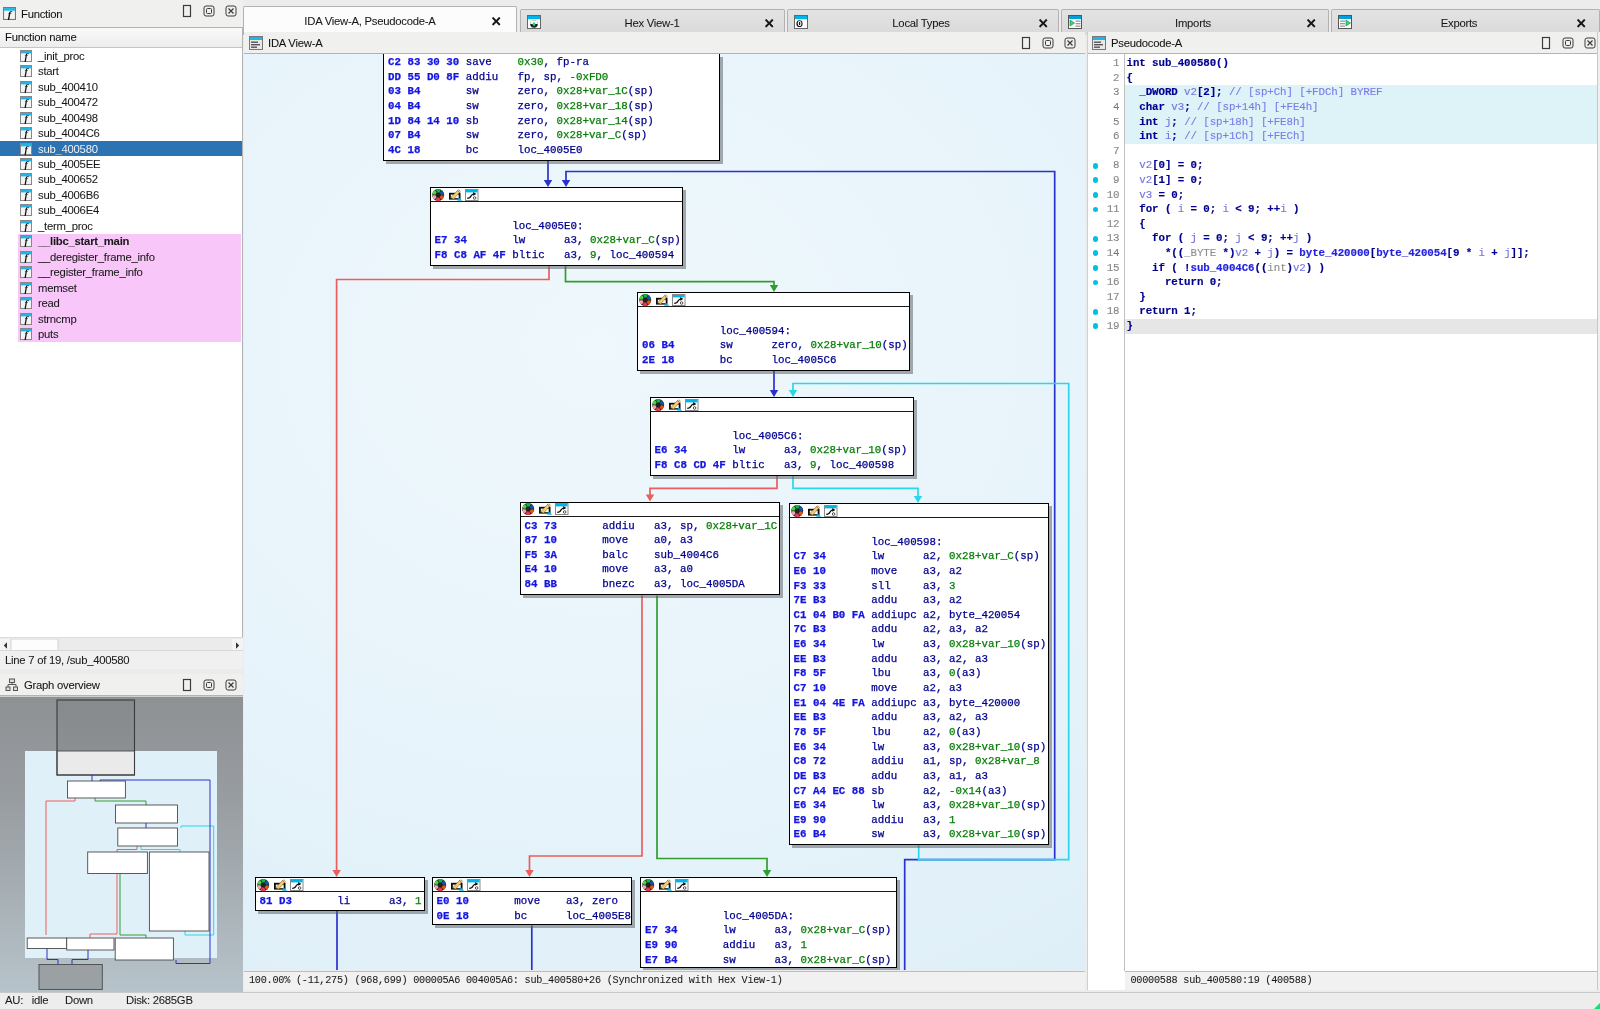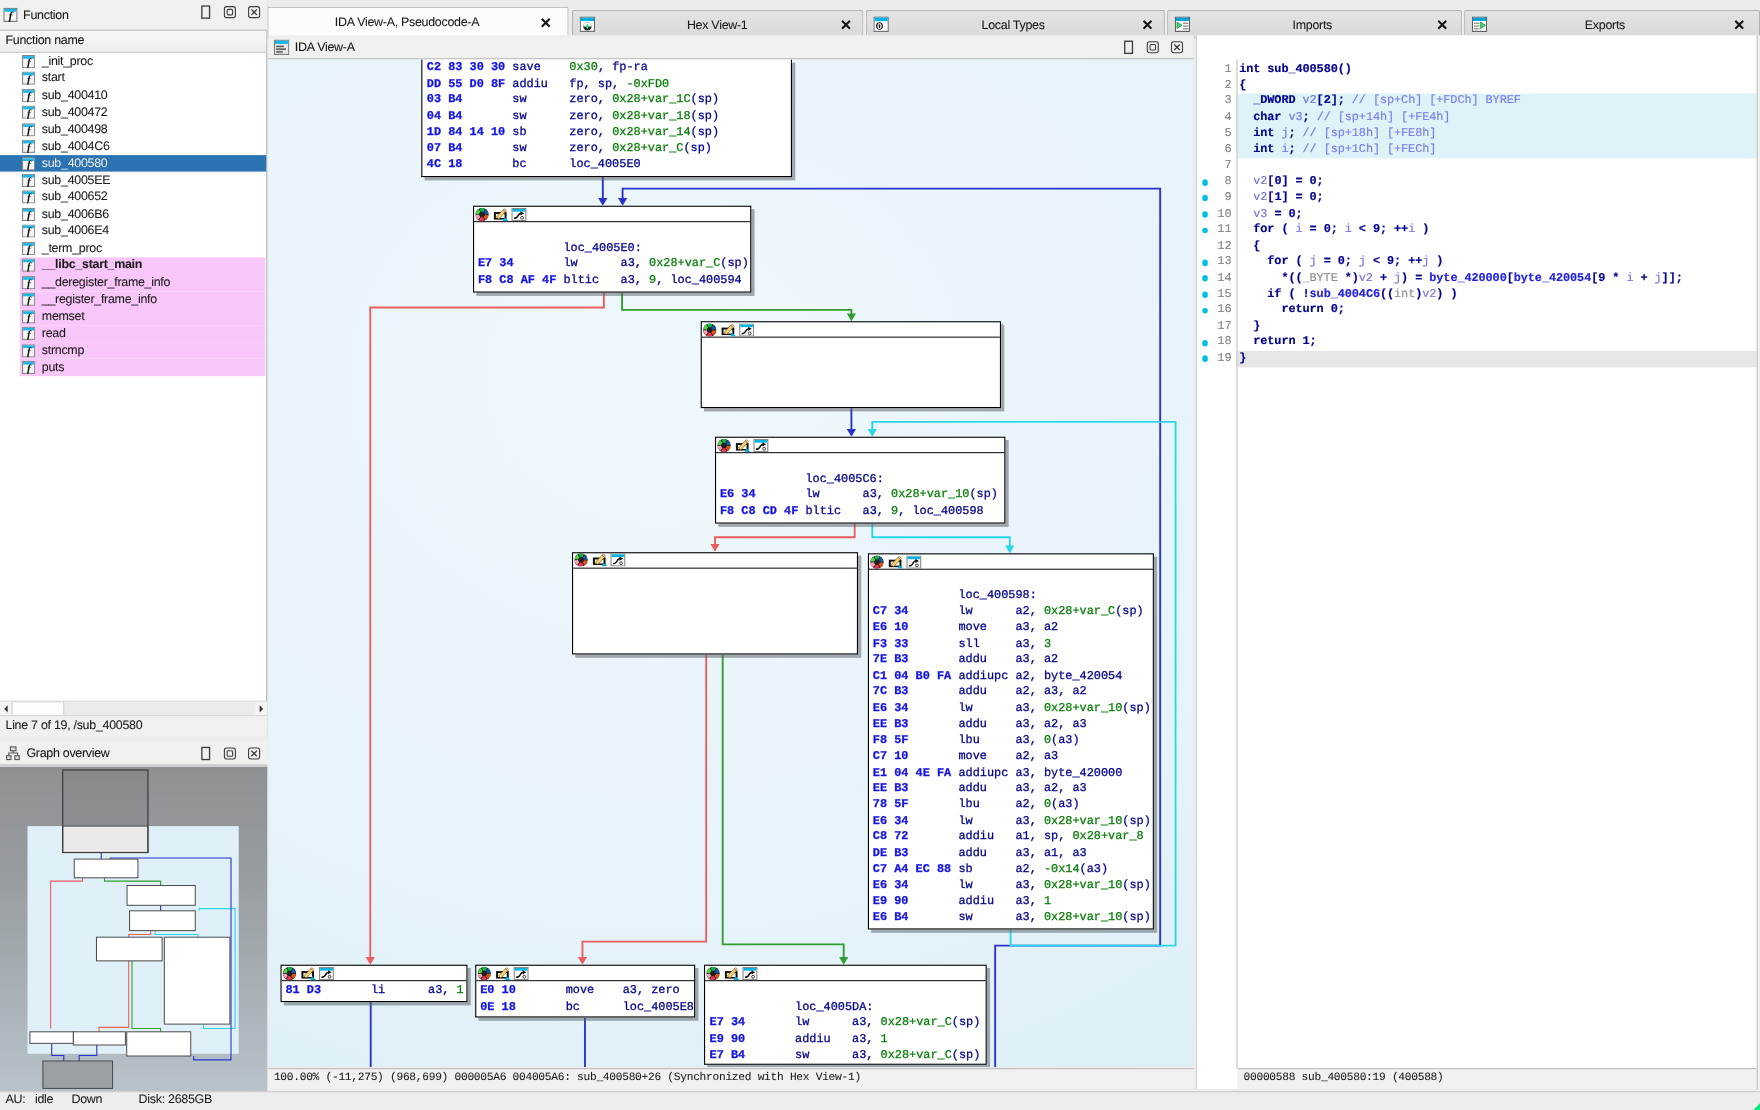--- a/index.html
+++ b/index.html
@@ -479,20 +479,26 @@
             </g>
 <g>
               <rect x="33.5" y="0.5" width="12.5" height="11" fill="#fff" stroke="#8a8a8a"></rect>
               <rect x="34" y="1" width="11.5" height="2.4" fill="#00b4e8"></rect>
 <path d="M35.2 9.4 Q38 9.4 39 7 Q40 4.8 42.4 4.8" stroke="#101010" stroke-width="1.3" fill="none"></path>
 <path d="M41.2 3 L44.4 4.9 L41.2 6.8 Z" fill="#101010"></path>
               <circle cx="42.6" cy="9" r="1.3" fill="none" stroke="#101010" stroke-width="0.7"></circle>
             </g>
 </svg>
         </div>
+        <div class="bc" style="padding-top:2.0px">
+          <span class="dl">&nbsp;</span>
+          <span class="dl">            loc_400594:</span>
+          <span class="dl"><b>06 B4       </b>sw      zero, <i>0x28+var_10</i>(sp)</span>
+          <span class="dl"><b>2E 18       </b>bc      loc_4005C6</span>
+        </div>
       </div>
 <div class="blk" style="left:405.5px;top:343.0px;width:264.0px;height:78.5px;">
         <div class="bst">
           <svg class="bsi" width="50" height="12" viewBox="0 0 50 12">
 <g>
               <circle cx="6.2" cy="6.0" r="6" fill="#1d1d1d"></circle>
               <path d="M3.89 0.57 A5.9 5.9 0 0 1 8.88 0.74 L7.38 3.68 A2.6 2.6 0 0 0 5.18 3.61 Z" fill="#10b44c"></path>
               <path d="M9.75 1.29 A5.9 5.9 0 0 1 12.09 5.69 L8.80 5.86 A2.6 2.6 0 0 0 7.76 3.92 Z" fill="#1556a8"></path>
               <path d="M12.06 6.72 A5.9 5.9 0 0 1 9.41 10.95 L7.62 8.18 A2.6 2.6 0 0 0 8.78 6.32 Z" fill="#e8500e"></path>
               <path d="M8.51 11.43 A5.9 5.9 0 0 1 3.52 11.26 L5.02 8.32 A2.6 2.6 0 0 0 7.22 8.39 Z" fill="#e83858"></path>
@@ -544,20 +550,27 @@
 <path d="M25.4 1.6 Q26.4 0.4 27.8 1.4 Q28.8 2.5 27.6 3.6 Z" fill="#f6e3c0" stroke="#6a4c18" stroke-width="0.5"></path>
             </g>
 <g>
               <rect x="33.5" y="0.5" width="12.5" height="11" fill="#fff" stroke="#8a8a8a"></rect>
               <rect x="34" y="1" width="11.5" height="2.4" fill="#00b4e8"></rect>
 <path d="M35.2 9.4 Q38 9.4 39 7 Q40 4.8 42.4 4.8" stroke="#101010" stroke-width="1.3" fill="none"></path>
 <path d="M41.2 3 L44.4 4.9 L41.2 6.8 Z" fill="#101010"></path>
               <circle cx="42.6" cy="9" r="1.3" fill="none" stroke="#101010" stroke-width="0.7"></circle>
             </g>
 </svg>
+        </div>
+        <div class="bc" style="padding-top:2.0px">
+          <span class="dl"><b>C3 73       </b>addiu   a3, sp, <i>0x28+var_1C</i></span>
+          <span class="dl"><b>87 10       </b>move    a0, a3</span>
+          <span class="dl"><b>F5 3A       </b>balc    sub_4004C6</span>
+          <span class="dl"><b>E4 10       </b>move    a3, a0</span>
+          <span class="dl"><b>84 BB       </b>bnezc   a3, loc_4005DA</span>
         </div>
       </div>
 <div class="blk" style="left:544.5px;top:449.0px;width:260.0px;height:341.5px;">
         <div class="bst">
           <svg class="bsi" width="50" height="12" viewBox="0 0 50 12">
 <g>
               <circle cx="6.2" cy="6.0" r="6" fill="#1d1d1d"></circle>
               <path d="M3.89 0.57 A5.9 5.9 0 0 1 8.88 0.74 L7.38 3.68 A2.6 2.6 0 0 0 5.18 3.61 Z" fill="#10b44c"></path>
               <path d="M9.75 1.29 A5.9 5.9 0 0 1 12.09 5.69 L8.80 5.86 A2.6 2.6 0 0 0 7.76 3.92 Z" fill="#1556a8"></path>
               <path d="M12.06 6.72 A5.9 5.9 0 0 1 9.41 10.95 L7.62 8.18 A2.6 2.6 0 0 0 8.78 6.32 Z" fill="#e8500e"></path>
@@ -708,20 +721,37 @@
           <span class="dl">            loc_4005DA:</span>
           <span class="dl"><b>E7 34       </b>lw      a3, <i>0x28+var_C</i>(sp)</span>
           <span class="dl"><b>E9 90       </b>addiu   a3, <i>1</i></span>
           <span class="dl"><b>E7 B4       </b>sw      a3, <i>0x28+var_C</i>(sp)</span>
         </div>
       </div>
  </div>
  <div id="gstatus">100.00% (-11,275) (968,699) 000005A6 004005A6: sub_400580+26 (Synchronized with Hex View-1)</div>
 </div>
 <div id="ppanel">
+ <div class="phdr" style="left:0;top:0;width:510px;height:22px">
+      <svg style="flex:none;margin-left:4px" width="14" height="14" viewBox="0 0 14 14">
+        <rect x="0.5" y="0.5" width="13" height="13" fill="#e8e8e8" stroke="#777"></rect>
+        <rect x="1" y="1" width="12" height="3" fill="#1cb6e8"></rect>
+        <rect x="2" y="5.5" width="7" height="1.4" fill="#555"></rect>
+        <rect x="2" y="8" width="9" height="1.4" fill="#555"></rect>
+        <rect x="2" y="10.5" width="6" height="1.4" fill="#555"></rect>
+      </svg>
+      <span class="ttl">Pseudocode-A</span>
+      <svg class="wb" style="left:444px" width="72" height="16" viewBox="0 0 72 16">
+<rect x="10.5" y="2.5" width="7" height="11" fill="none" stroke="#3c3c3c" stroke-width="1.2"></rect>
+<rect x="31" y="3" width="10" height="10" rx="2" fill="none" stroke="#3c3c3c" stroke-width="1"></rect>
+<rect x="33.5" y="5.5" width="5" height="5" rx="1" fill="none" stroke="#3c3c3c" stroke-width="1"></rect>
+<rect x="53" y="3" width="10" height="10" rx="2" fill="none" stroke="#3c3c3c" stroke-width="1"></rect>
+<path d="M55.5 5.5 L60.5 10.5 M60.5 5.5 L55.5 10.5" stroke="#3c3c3c" stroke-width="1.2"></path>
+</svg>
+    </div>
  <div id="pcontent" class="abs" style="left:0;top:22px;width:510px;height:917px;overflow:hidden">
    <div class="pchl" style="top:31.4px;height:58.4px;background:#ddf3f8"></div>
    <div class="pchl" style="top:265.0px;height:14.6px;background:#e6e6e6"></div>
    <div class="pcnum" style="top:2.2px">1</div>
       <div class="pcl" style="top:2.2px"><span class="k">int</span><span class="k"> sub_400580()</span></div>
       <div class="pcnum" style="top:16.8px">2</div>
       <div class="pcl" style="top:16.8px"><span class="k">{</span></div>
       <div class="pcnum" style="top:31.4px">3</div>
       <div class="pcl" style="top:31.4px"><span class="k">  _DWORD</span> <span class="v">v2</span><span class="k">[2]; </span><span class="c">// [sp+Ch] [+FDCh] BYREF</span></div>
       <div class="pcnum" style="top:46.0px">4</div>

